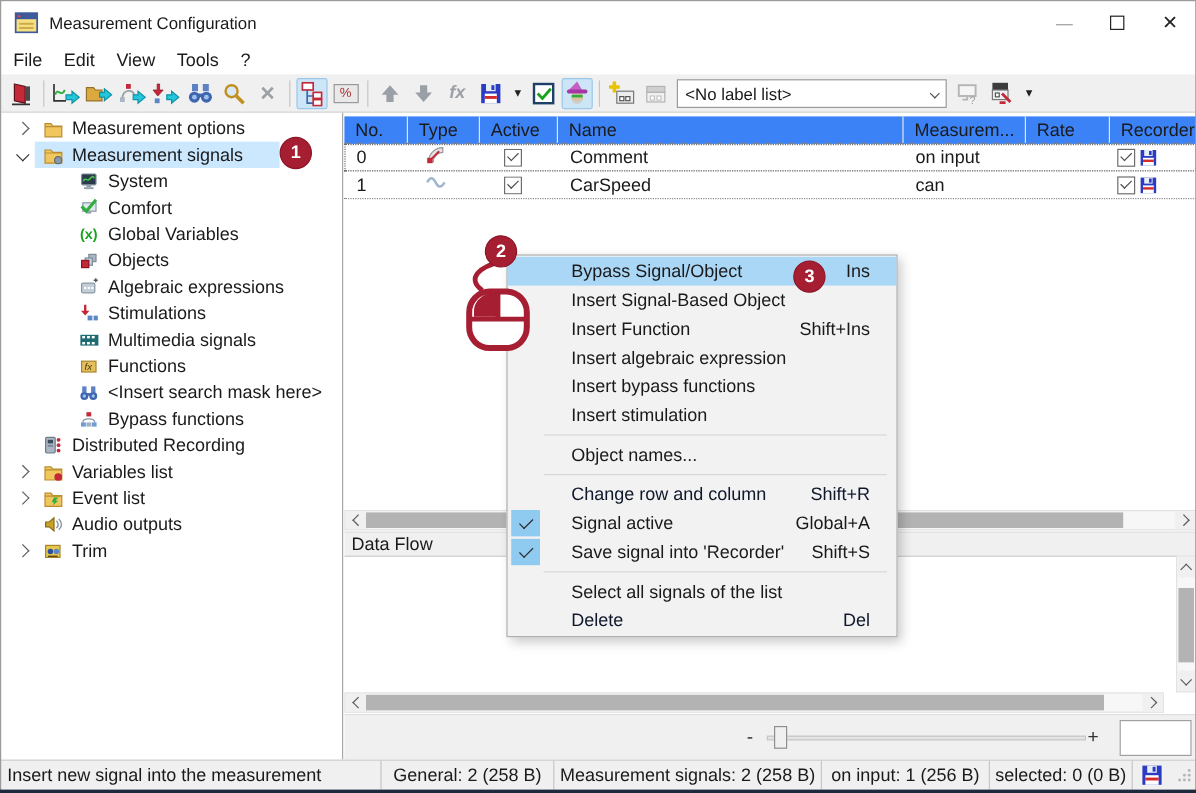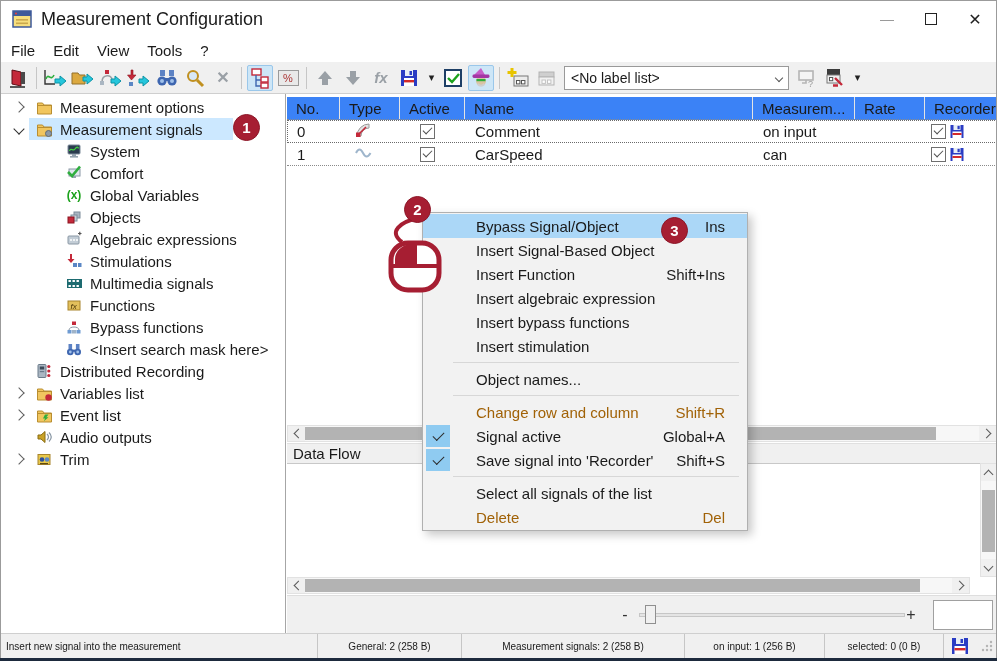--- a/index.html
+++ b/index.html
@@ -3,21 +3,21 @@
 <meta charset="utf-8">
 <style>
 *{margin:0;padding:0;box-sizing:border-box}
 html,body{width:997px;height:661px}
 body{position:relative;font-family:"Liberation Sans",sans-serif;font-size:15px;color:#1a1a1a;background:#fff;overflow:hidden}
 .frame{position:absolute;inset:0;border:1px solid #9b9b9b;pointer-events:none;z-index:70}
 .bottomedge{position:absolute;left:0;right:0;bottom:0;height:3px;background:#1d2a3d;z-index:71}
 
 .titlebar{position:absolute;left:0;top:0;width:997px;height:38px;background:#fff;display:flex;align-items:center}
 .appicon{margin-left:12px;width:20px;height:18px}
-.title{margin-left:9px;font-size:18px}
+.title{margin-left:9px;font-size:14px}
 .wincontrols{margin-left:auto;display:flex;height:38px}
 .winbtn{width:44px;height:38px;display:flex;align-items:center;justify-content:center;font-size:15px}
 .minglyph{color:#9a9a9a;font-size:14px}
 .maxbox{width:12px;height:12px;border:1.4px solid #222}
 .closeglyph{font-size:16px;color:#222}
 
 .menubar{position:absolute;left:0;top:38px;width:997px;height:24px;background:#fff;display:flex;padding-left:2px}
 .mitem{padding:0 9px;height:24px;display:flex;align-items:center}
 
 .toolbar{position:absolute;left:1px;top:62px;width:995px;height:32px;background:#f0f0f0;border-bottom:1px solid #cfcfcf;display:flex;align-items:center;padding-left:3px}
@@ -69,36 +69,36 @@
 
 .dfband{position:absolute;left:0;top:349px;width:710px;height:20px;background:#f0f0f0;display:flex;align-items:center;border-top:1px solid #e0e0e0}
 .dflabel{padding-left:6px}
 .dfcanvas{position:absolute;left:0;top:369px;width:710px;height:114px;background:#fff;border-top:1px solid #c8c8c8}
 .zoomrow{position:absolute;left:0;top:501px;width:710px;height:38px;background:#f0f0f0;border-top:1px solid #dedede}
 .zsign{position:absolute;top:0;height:38px;display:flex;align-items:center;justify-content:center;font-size:16px;color:#333}
 .ztrack{position:absolute;left:352px;top:17px;width:266px;height:4px;background:#e4e4e4;border:1px solid #c6c6c6}
 .zthumb{position:absolute;left:358px;top:9px;width:11px;height:19px;background:#f0f0f0;border:1px solid #8f8f8f}
 .zbox{position:absolute;left:646px;top:4px;width:60px;height:30px;background:#fff;border:1px solid #a0a0a0}
 
-.statusbar{position:absolute;left:0;top:633px;width:997px;height:25px;background:#f0f0f0;border-top:1px solid #cfcfcf;display:flex;align-items:center;font-size:10px}
+.statusbar{position:absolute;left:0;top:633px;width:997px;height:25px;background:#f0f0f0;border-top:1px solid #cfcfcf;display:flex;align-items:center;font-size:15px}
 .scell{height:100%;display:flex;align-items:center;justify-content:center;border-right:1px solid #c6c6c6;overflow:hidden;white-space:nowrap}
 .s-hint{width:318px;justify-content:flex-start;padding-left:6px}
 .s-general{width:144px}.s-signals{width:223px}.s-oninput{width:140px}.s-selected{width:119px}
 .s-save{width:31px;border-right:none}
 .grip{position:absolute;right:3px;bottom:5px}
 
 .cmenu{position:absolute;left:422px;top:212px;width:326px;background:#f2f2f2;border:1px solid #b0b0b0;box-shadow:4px 4px 9px rgba(0,0,0,.22);z-index:40;padding:1px 0}
 .mi{height:24px;display:flex;align-items:center}
 .mi.hl{background:#abd7f7}
 .mgut{width:24px;height:22px;margin-left:3px;display:flex;align-items:center;justify-content:center;flex:none}
 .mgut.on{background:#8fcbf1}
 .mgut.on::after{content:"";width:10px;height:5px;border-left:1.8px solid #2c2c2c;border-bottom:1.8px solid #2c2c2c;transform:rotate(-45deg);margin-top:-3px}
 .mlabel{margin-left:26px;white-space:nowrap}
 .mshort{margin-left:auto;margin-right:22px}
-.mi.dis .mlabel,.mi.dis .mshort{color:#a16207}
+.mi.dis .mlabel,.mi.dis .mshort{color:#0f172a}
 .msep{height:1px;background:#d7d7d7;margin:4px 8px 4px 30px}
 
 .badge{position:absolute;width:27px;height:27px;border-radius:50%;background:#a61e32;border:1px solid #8c1627;color:#fff;font-weight:bold;display:flex;align-items:center;justify-content:center;z-index:50;font-size:15px}
 .mousesvg{position:absolute;left:386px;top:216px;z-index:45}
 </style>
 </head>
 <body>
 
 <div class="titlebar">
   <svg class="appicon" viewBox="0 0 20 18">
@@ -415,45 +415,45 @@
           </svg>
         </span>
     <span>Functions</span>
       </span>
   </div>
   <div class="trow lvl1">
     <span class="chevbox"></span>
     <span class="tinner">
         <span class="ticon">
           <svg width="16" height="15" viewBox="0 0 16 15">
-            <path d="M3 10 C3 6 13 6 13 10" stroke="#8a98a5" fill="none"></path>
-            <rect x="6" y="1.5" width="4" height="3.5" fill="#c4293a"></rect>
-            <rect x="1.5" y="10" width="4" height="3.5" fill="#6f9bd2"></rect>
-            <rect x="10.5" y="10" width="4" height="3.5" fill="#6f9bd2"></rect>
-            <rect x="6" y="10" width="4" height="3.5" fill="#9fb3c8"></rect>
-          </svg>
-        </span>
-    <span>Bypass functions</span>
-      </span>
-  </div>
-  <div class="trow lvl1">
-    <span class="chevbox"></span>
-    <span class="tinner">
-        <span class="ticon">
-          <svg width="16" height="15" viewBox="0 0 16 15">
             <rect x="2.5" y="2" width="3.6" height="5" fill="#5c82c4"></rect>
             <rect x="9.9" y="2" width="3.6" height="5" fill="#5c82c4"></rect>
             <circle cx="4.3" cy="10" r="3.3" fill="#3e66b0"></circle>
             <circle cx="11.7" cy="10" r="3.3" fill="#3e66b0"></circle>
             <rect x="6.4" y="7.6" width="3.2" height="2.2" fill="#3e66b0"></rect>
             <circle cx="4.3" cy="10" r="1.4" fill="#9fc0ea"></circle>
             <circle cx="11.7" cy="10" r="1.4" fill="#9fc0ea"></circle>
           </svg>
         </span>
     <span>&lt;Insert search mask here&gt;</span>
+      </span>
+  </div>
+  <div class="trow lvl1">
+    <span class="chevbox"></span>
+    <span class="tinner">
+        <span class="ticon">
+          <svg width="16" height="15" viewBox="0 0 16 15">
+            <path d="M3 10 C3 6 13 6 13 10" stroke="#8a98a5" fill="none"></path>
+            <rect x="6" y="1.5" width="4" height="3.5" fill="#c4293a"></rect>
+            <rect x="1.5" y="10" width="4" height="3.5" fill="#6f9bd2"></rect>
+            <rect x="10.5" y="10" width="4" height="3.5" fill="#6f9bd2"></rect>
+            <rect x="6" y="10" width="4" height="3.5" fill="#9fb3c8"></rect>
+          </svg>
+        </span>
+    <span>Bypass functions</span>
       </span>
   </div>
   <div class="trow lvl0">
     <span class="chevbox"></span>
     <span class="tinner">
         <span class="ticon">
           <svg width="16" height="16" viewBox="0 0 16 16">
             <rect x="2" y="1.5" width="8" height="13" rx="1" fill="#aab6c2" stroke="#6b7b8a"></rect>
             <rect x="3.8" y="3.5" width="4.4" height="3" fill="#3c4b59"></rect>
             <rect x="3.8" y="8" width="4.4" height="1.2" fill="#6b7b8a"></rect>

